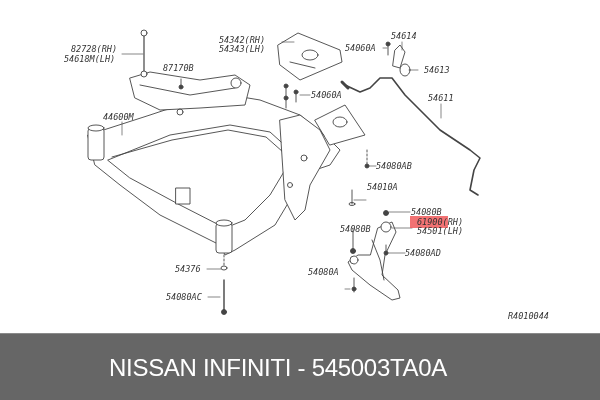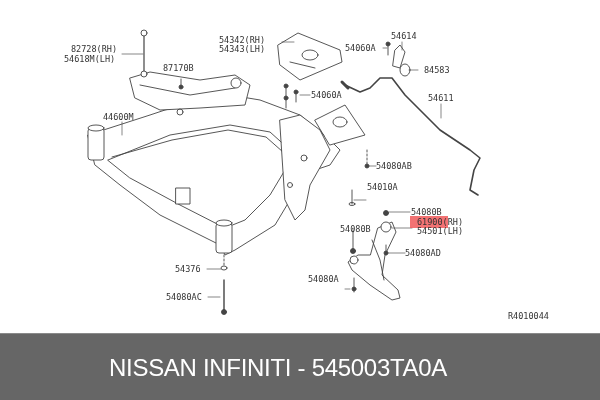--- a/index.html
+++ b/index.html
@@ -1,19 +1,19 @@
 <!DOCTYPE html>
 <html><head>
 <meta charset="utf-8">
 <style>
   html, body { margin:0; padding:0; }
   body { width:600px; height:400px; background:#ffffff; position:relative; overflow:hidden; font-family:"Liberation Sans", sans-serif; }
   #diagram { position:absolute; left:0; top:0; width:600px; height:333px; background:#fff; }
   #diagram svg { position:absolute; left:0; top:0; }
-  .lbl { position:absolute; font-family:"DejaVu Sans Mono", monospace; font-size:8.5px; color:#333; line-height:9px; white-space:nowrap; letter-spacing:0; }
+  .lbl { position:absolute; font-family:"DejaVu Sans Mono", monospace; font-size:8.5px; color:#333; line-height:9px; white-space:nowrap; letter-spacing:0;font-style:italic; }
   .hl { position:absolute; background:#f0595a; opacity:0.85; }
   #banner { position:absolute; left:0; top:333px; width:600px; height:67px; background:#666666; border-top:1px solid #8a8a8a; box-sizing:border-box; }
   #banner-text { position:absolute; left:0; top:0; width:596px; height:67px; display:flex; align-items:center; justify-content:center; color:#ffffff; font-size:24px; font-family:"Liberation Sans", sans-serif; letter-spacing:-0.3px; }
   #banner-text .gap { display:inline-block; width:40px; }
 </style>
 </head>
 <body>
 
 <div id="diagram">
   <svg width="600" height="333" viewBox="0 0 600 333" fill="none" stroke="#444" stroke-width="0.9" stroke-linejoin="round" stroke-linecap="round">
@@ -116,34 +116,34 @@
     </g>
   </svg>
 
   <div class="lbl" style="left:71px;top:45px">82728(RH)</div>
   <div class="lbl" style="left:64px;top:55px">54618M(LH)</div>
   <div class="lbl" style="left:163px;top:64px">87170B</div>
   <div class="lbl" style="left:219px;top:36px">54342(RH)</div>
   <div class="lbl" style="left:219px;top:45px">54343(LH)</div>
   <div class="lbl" style="left:345px;top:44px">54060A</div>
   <div class="lbl" style="left:391px;top:32px">54614</div>
-  <div class="lbl" style="left:424px;top:66px">84583</div>
+  <div class="lbl" style="left:424px;top:66px">54613</div>
   <div class="lbl" style="left:311px;top:91px">54060A</div>
   <div class="lbl" style="left:428px;top:94px">54611</div>
   <div class="lbl" style="left:103px;top:113px">44600M</div>
   <div class="lbl" style="left:376px;top:162px">54080AB</div>
   <div class="lbl" style="left:367px;top:183px">54010A</div>
   <div class="lbl" style="left:411px;top:208px">54080B</div>
   <div class="hl" style="left:410px;top:216px;width:38px;height:12px"></div>
   <div class="lbl" style="left:417px;top:218px">61900(RH)</div>
   <div class="lbl" style="left:417px;top:227px">54501(LH)</div>
   <div class="lbl" style="left:340px;top:225px">54080B</div>
   <div class="lbl" style="left:405px;top:249px">54080AD</div>
   <div class="lbl" style="left:175px;top:265px">54376</div>
-  <div class="lbl" style="left:308px;top:275px">54080A</div>
+  <div class="lbl" style="left:308px;top:268px">54080A</div>
   <div class="lbl" style="left:166px;top:293px">54080AC</div>
   <div class="lbl" style="left:508px;top:312px">R4010044</div>
 </div>
 
 <div id="banner">
   <div id="banner-text">
     <span>NISSAN INFINITI - 545003TA0A</span>
     <span class="gap"></span>
   </div>
 </div>

